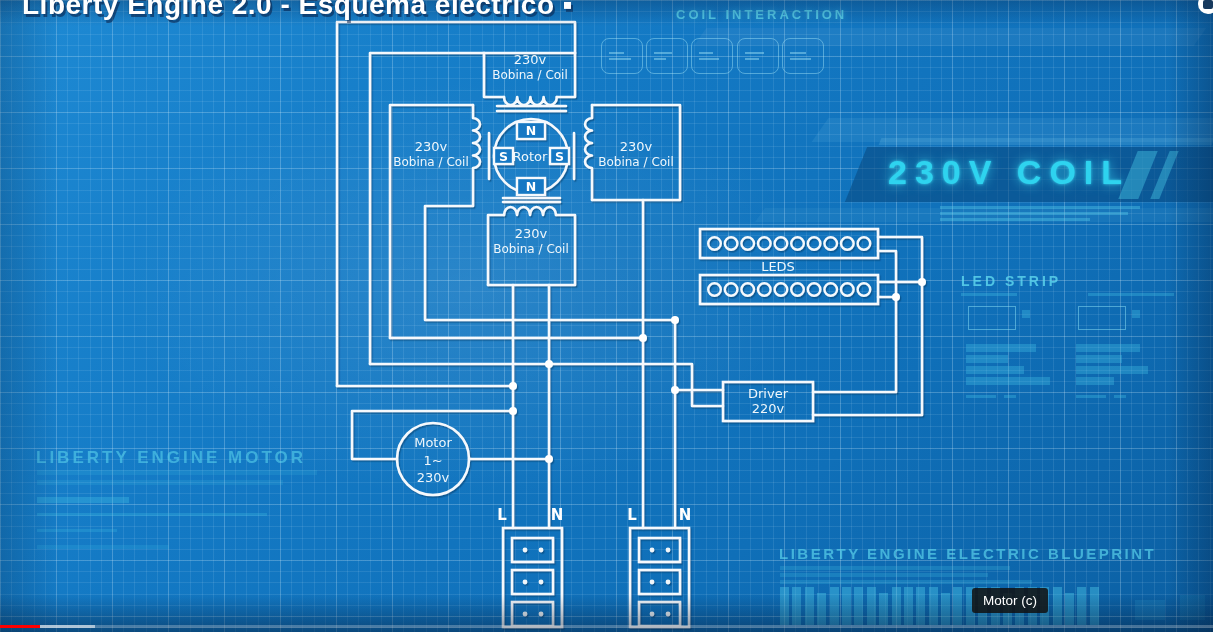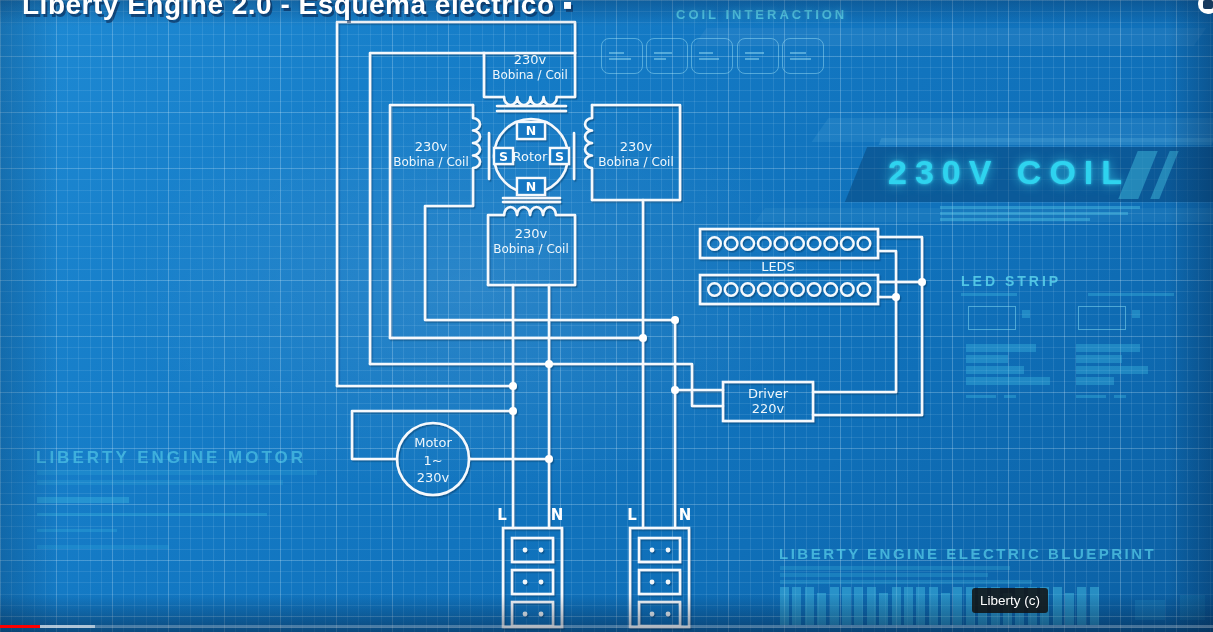--- a/index.html
+++ b/index.html
@@ -297,18 +297,18 @@
     <text class="ln" x="632" y="520">L</text>
     <text class="ln" x="685" y="520">N</text>
   </svg>
 
   <div class="vignette"></div>
 
   <div class="title">Liberty Engine 2.0 - Esquema electrico ▪</div>
   <div class="info-circle">
       <div class="info-inner"></div>
     </div>
-  <div class="napisy">Liberty (c)</div>
+  <div class="napisy">Motor (c)</div>
   <div class="progress">
     <div class="buffer" id="pbuffer" style="width: 7.8%;"></div>
     <div class="played" id="pplayed" style="width: 3.3%; background: rgb(255, 0, 0);"></div>
   </div>
 </div>
 
 </body></html>

